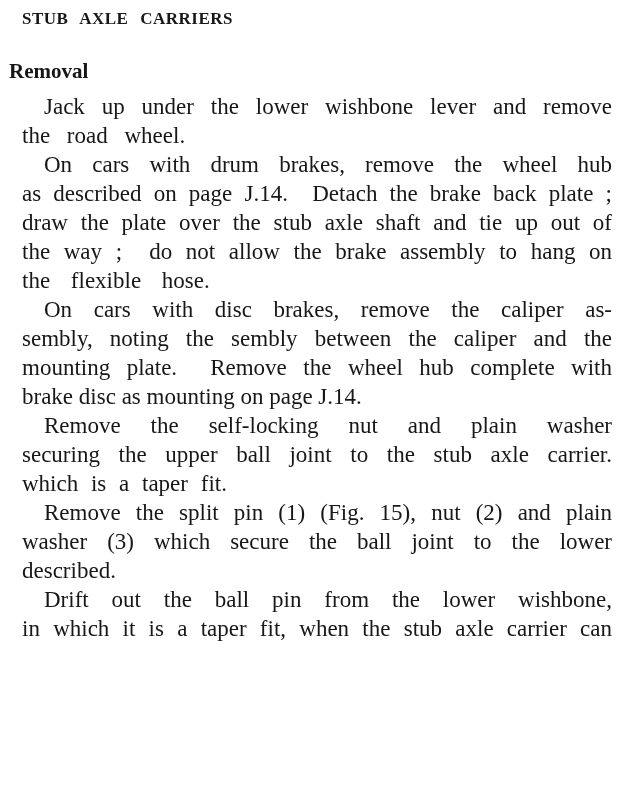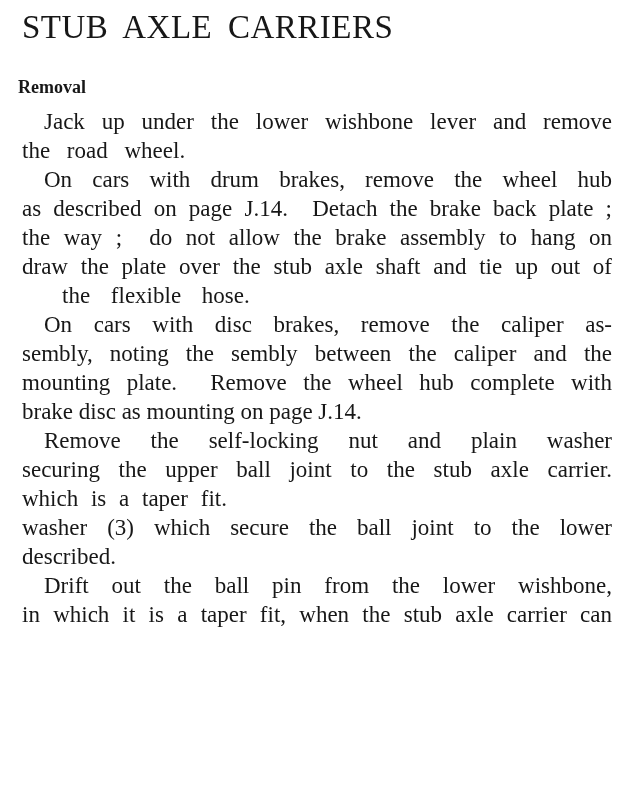--- a/index.html
+++ b/index.html
@@ -11,29 +11,29 @@
     position: relative;
     width: 641px;
     height: 793px;
     background: #ffffff;
     overflow: hidden;
     font-family: "Liberation Serif", "DejaVu Serif", serif;
     color: #171717;
   }
   .title {
     margin: 9px 29px 0 22px;
-    font-size: 33px;
-    font-weight: normal;
+    font-size: 17px;
+    font-weight: bold;
     letter-spacing: 0.5px;
     word-spacing: 7px;
     line-height: 1.15;
   }
   .heading {
-    margin: 31px 29px 0 18px;
-    font-size: 18px;
+    margin: 31px 29px 0 9px;
+    font-size: 21px;
     font-weight: bold;
     line-height: 1.1;
   }
   .body {
     margin: 9px 29px 0 22px;
   }
   .para {
     margin: 0;
   }
   .ln {
@@ -49,60 +49,61 @@
   }
   .indent {
     text-indent: 22px;
   }
   .last {
     text-align: left;
     text-align-last: left;
   }
   .ws1 { word-spacing: 7px; }
   .ws2 { word-spacing: 11px; text-align: center; }
-  .ws3 { word-spacing: 15px; margin-left: 40px; }
+  .ws3 { word-spacing: 15px; }
 </style>
 </head>
 <body>
 
 <div class="page">
 
   <div class="title">STUB AXLE CARRIERS</div>
 
   <div class="heading">Removal</div>
 
   <div class="body">
 
     <div class="para">
       <div class="ln just indent">Jack up under the lower wishbone lever and remove</div>
       <div class="ln last ws2">the road wheel.</div>
     </div>
 
     <div class="para">
       <div class="ln just indent">On cars with drum brakes, remove the wheel hub</div>
       <div class="ln just">as described on page J.14.&nbsp; Detach the brake back plate&nbsp;;</div>
+      <div class="ln just">draw the plate over the stub axle shaft and tie up out of</div>
       <div class="ln just">the way&nbsp;;&nbsp; do not allow the brake assembly to hang on</div>
-      <div class="ln just">draw the plate over the stub axle shaft and tie up out of</div>
       <div class="ln last ws3">the flexible hose.</div>
     </div>
 
     <div class="para">
       <div class="ln just indent">On cars with disc brakes, remove the caliper as-</div>
       <div class="ln just">sembly, noting the sembly between the caliper and the</div>
       <div class="ln just">mounting plate.&nbsp; Remove the wheel hub complete with</div>
       <div class="ln last">brake disc as mounting on page J.14.</div>
     </div>
 
     <div class="para">
       <div class="ln just indent">Remove the self-locking nut and plain washer</div>
       <div class="ln just">securing the upper ball joint to the stub axle carrier.</div>
       <div class="ln last ws1">which is a taper fit.</div>
     </div>
 
     <div class="para">
+      <div class="ln just indent">Remove the split pin (1) (Fig. 15), nut (2) and plain</div>
       <div class="ln just">washer (3) which secure the ball joint to the lower</div>
       <div class="ln last">described.</div>
     </div>
 
     <div class="para">
       <div class="ln just indent">Drift out the ball pin from the lower wishbone,</div>
       <div class="ln just">in which it is a taper fit, when the stub axle carrier can</div>
     </div>
 
   </div>

